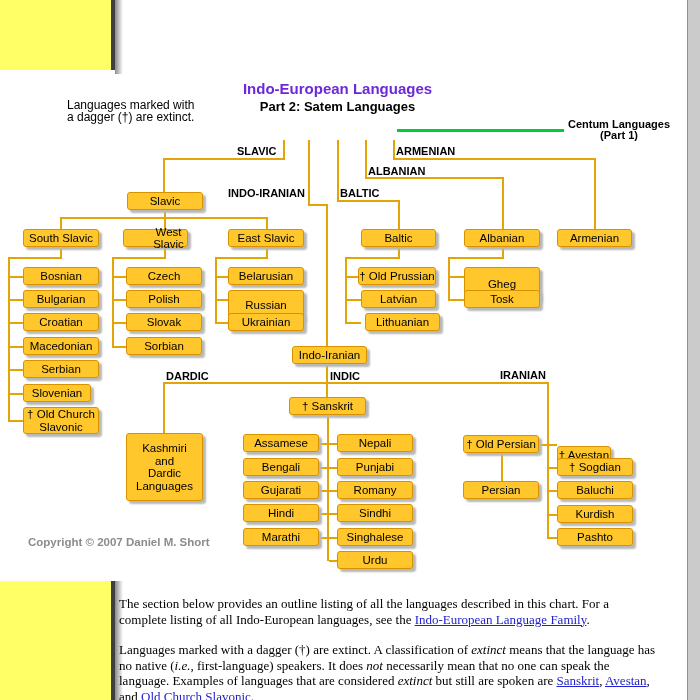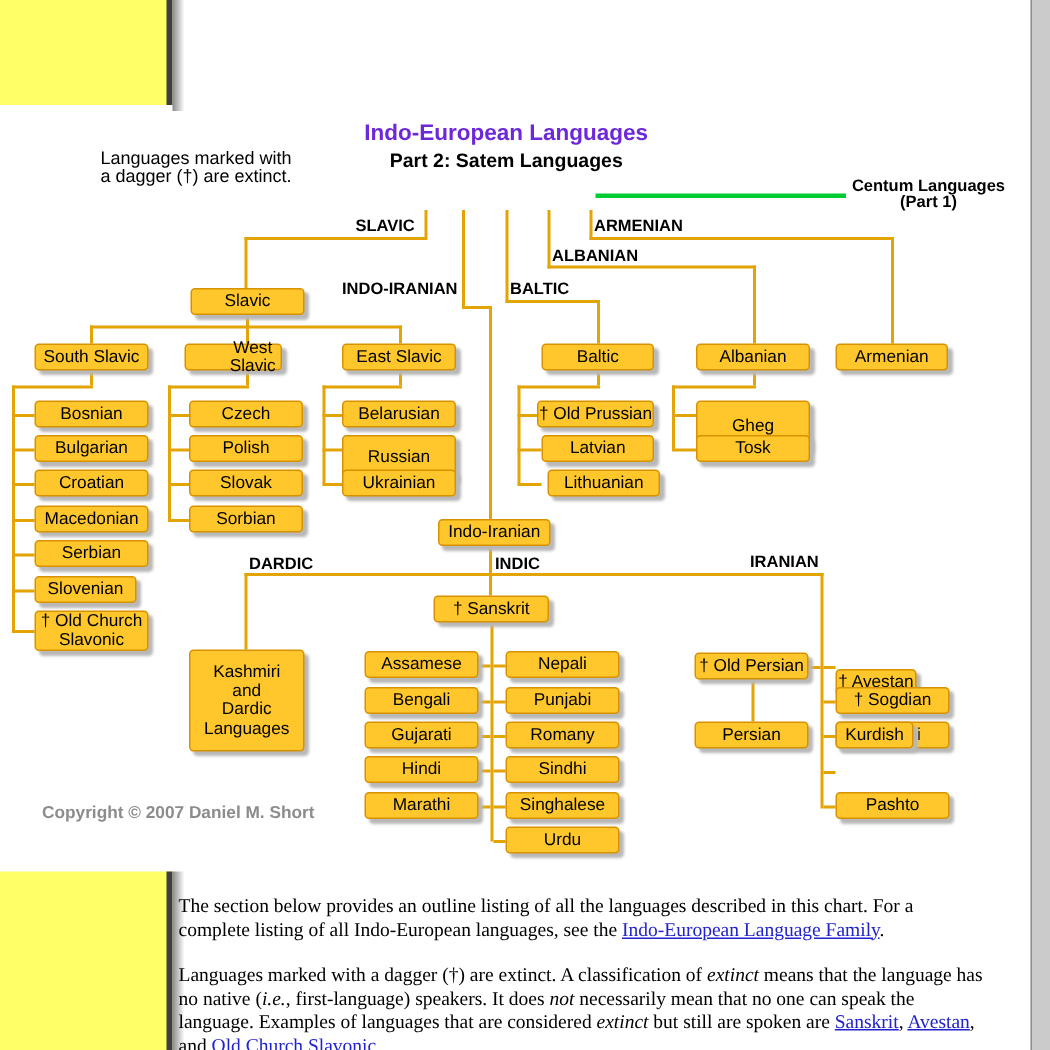--- a/index.html
+++ b/index.html
@@ -175,21 +175,21 @@
       <div class="lang-box" style="left: 337px; top: 458px; width: 76px; height: 18px;">Punjabi</div>
       <div class="lang-box" style="left: 337px; top: 481px; width: 76px; height: 18px;">Romany</div>
       <div class="lang-box" style="left: 337px; top: 504px; width: 76px; height: 18px;">Sindhi</div>
       <div class="lang-box" style="left: 337px; top: 528px; width: 76px; height: 18px;">Singhalese</div>
       <div class="lang-box" style="left: 337px; top: 551px; width: 76px; height: 18px;">Urdu</div>
       <div class="lang-box" style="left: 463px; top: 435px; width: 76px; height: 18px;">† Old Persian</div>
       <div class="lang-box" style="left: 463px; top: 481px; width: 76px; height: 18px;">Persian</div>
       <div class="lang-box" style="left: 557px; top: 446px; width: 54px; height: 18px;">† Avestan</div>
       <div class="lang-box" style="left: 557px; top: 458px; width: 76px; height: 18px;">† Sogdian</div>
       <div class="lang-box" style="left: 557px; top: 481px; width: 76px; height: 18px;">Baluchi</div>
-      <div class="lang-box" style="left: 557px; top: 481px; width: 52px; height: 18px;">Kurdish</div>
+      <div class="lang-box" style="left: 557px; top: 505px; width: 76px; height: 18px;">Kurdish</div>
       <div class="lang-box" style="left: 557px; top: 528px; width: 76px; height: 18px;">Pashto</div>
       <div class="branch-label" style="left: 237px; top: 145px;">SLAVIC</div>
       <div class="branch-label" style="left: 396px; top: 145px;">ARMENIAN</div>
       <div class="branch-label" style="left: 368px; top: 165px;">ALBANIAN</div>
       <div class="branch-label" style="left: 228px; top: 187px;">INDO-IRANIAN</div>
       <div class="branch-label" style="left: 340px; top: 187px;">BALTIC</div>
       <div class="branch-label" style="left: 166px; top: 370px;">DARDIC</div>
       <div class="branch-label" style="left: 330px; top: 370px;">INDIC</div>
       <div class="branch-label" style="left: 500px; top: 369px;">IRANIAN</div>
     </div>

